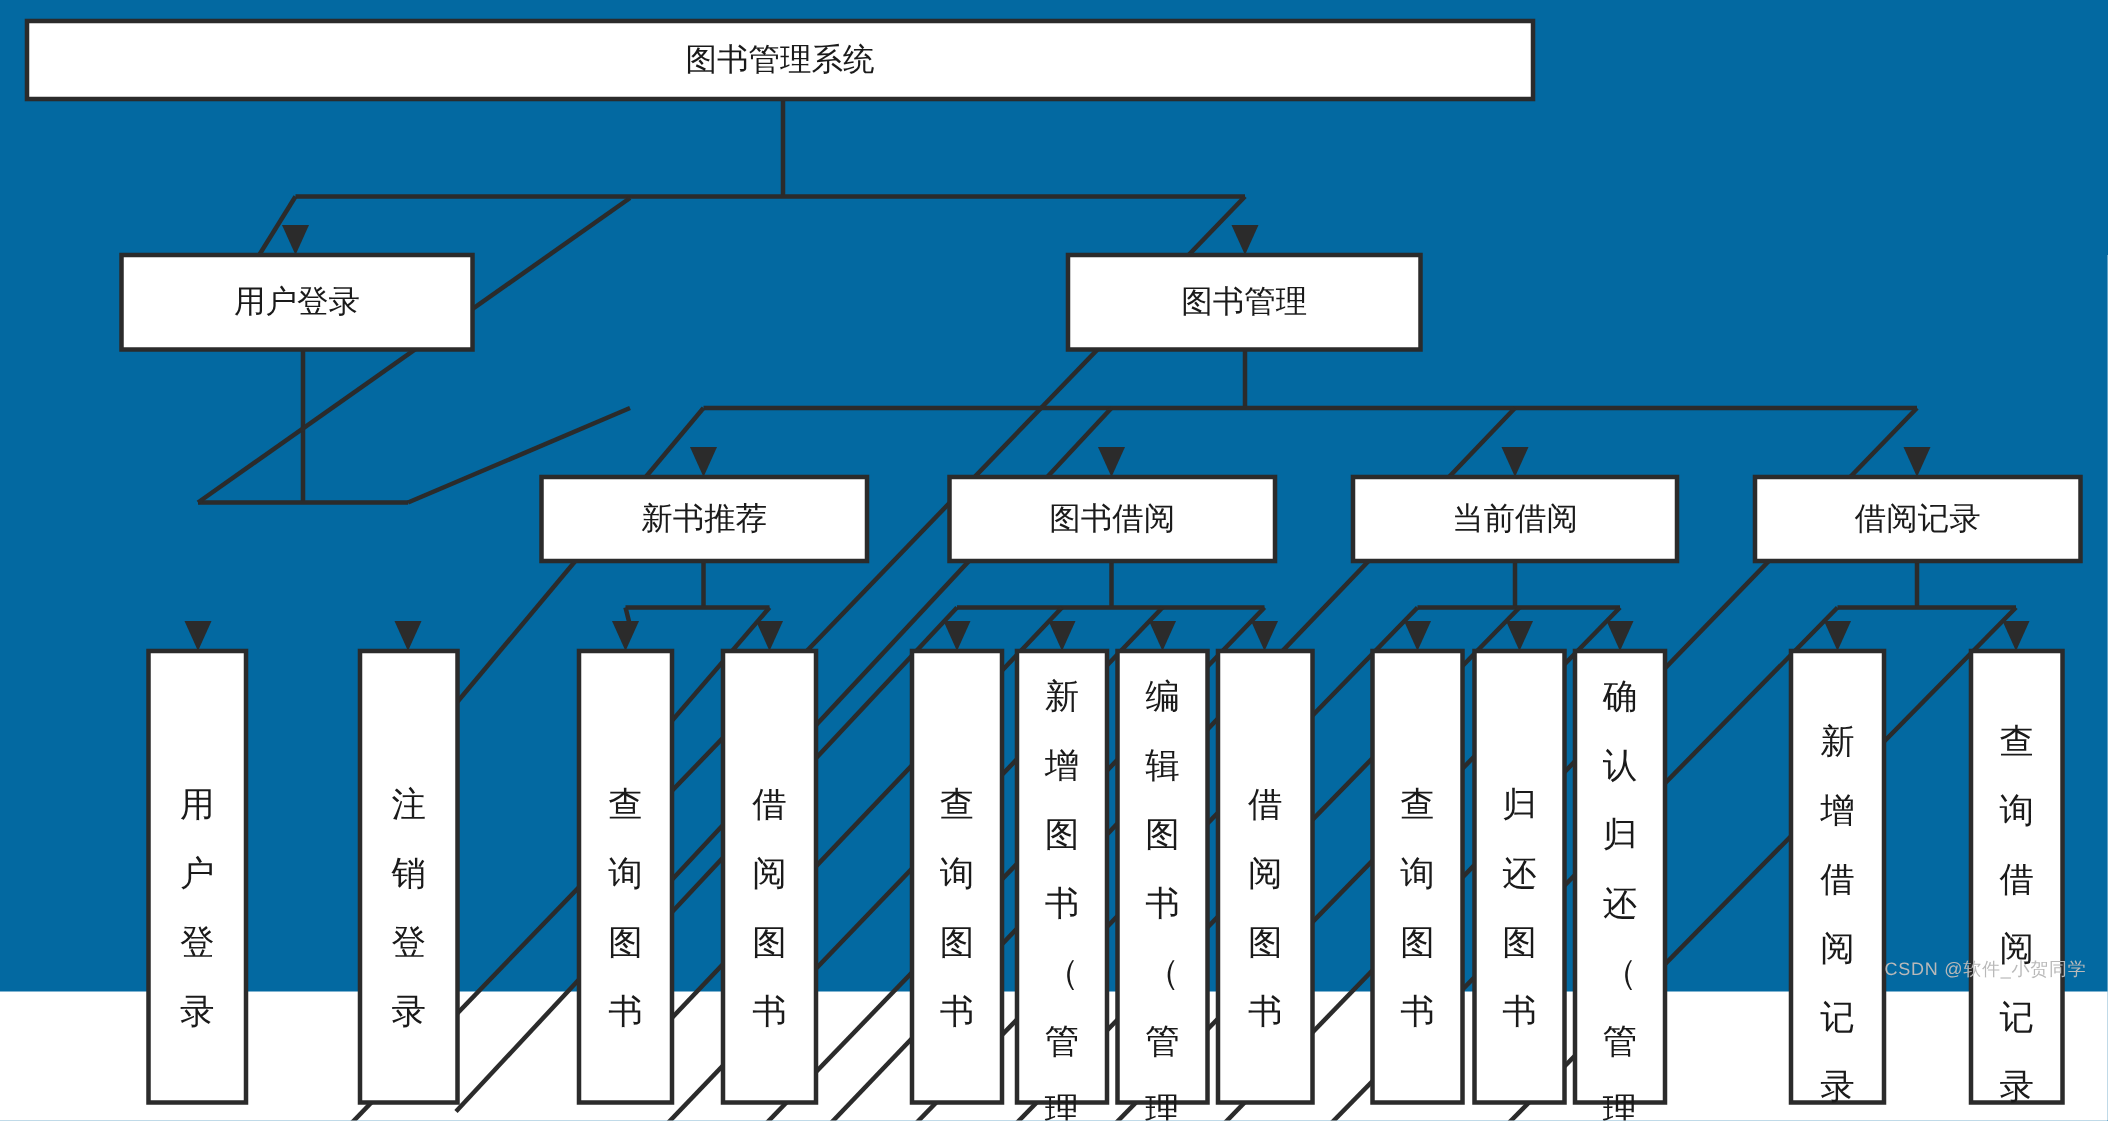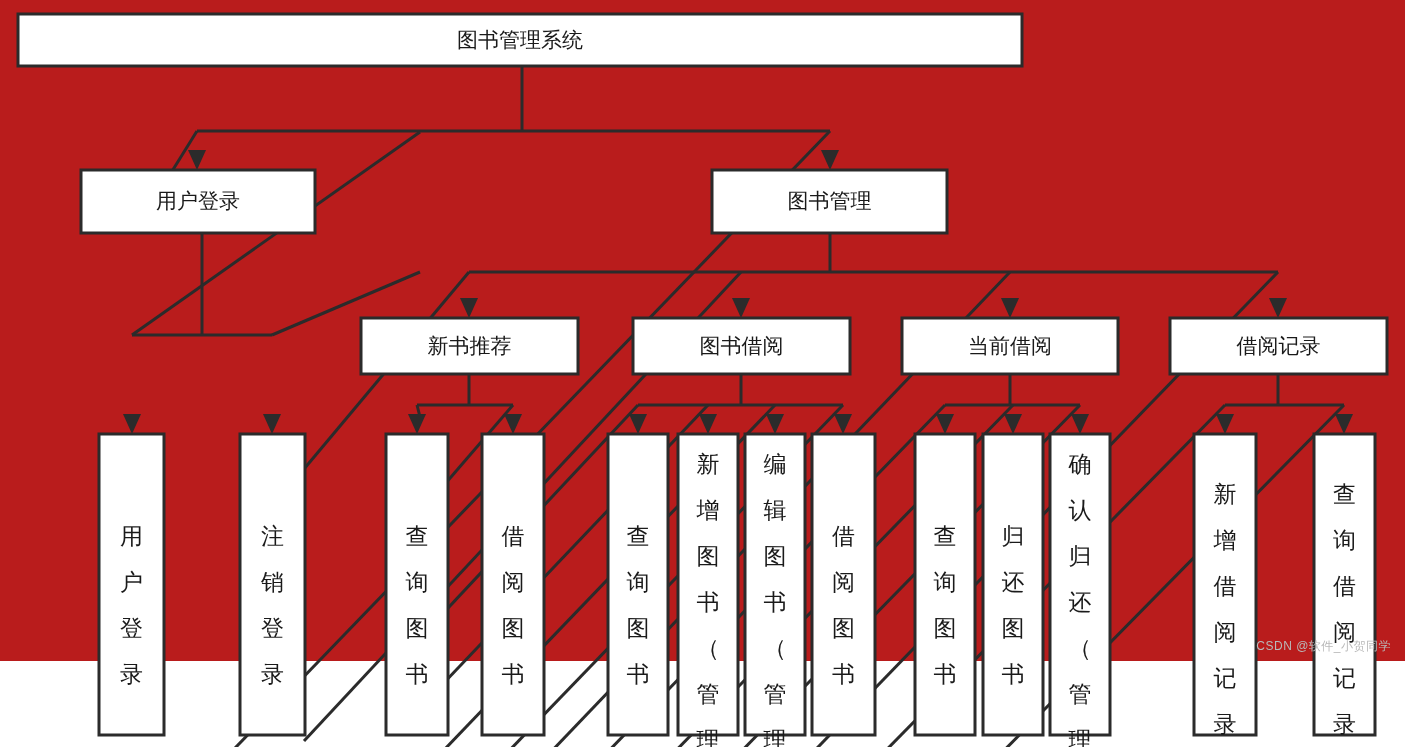--- a/index.html
+++ b/index.html
@@ -10,21 +10,21 @@
   body {
     width: 1405px;
     height: 747px;
     font-family: "Liberation Sans", "DejaVu Sans", sans-serif;
     overflow: hidden;
   }
   #diagram-root {
     position: relative;
     width: 1405px;
     height: 661px;
-    background: #b91c1c;
+    background: #0369a1;
   }
   svg.flow {
     position: absolute;
     top: 0;
     left: 0;
     width: 1405px;
     height: 747px;
   }
   .node-box {
     fill: #ffffff;

